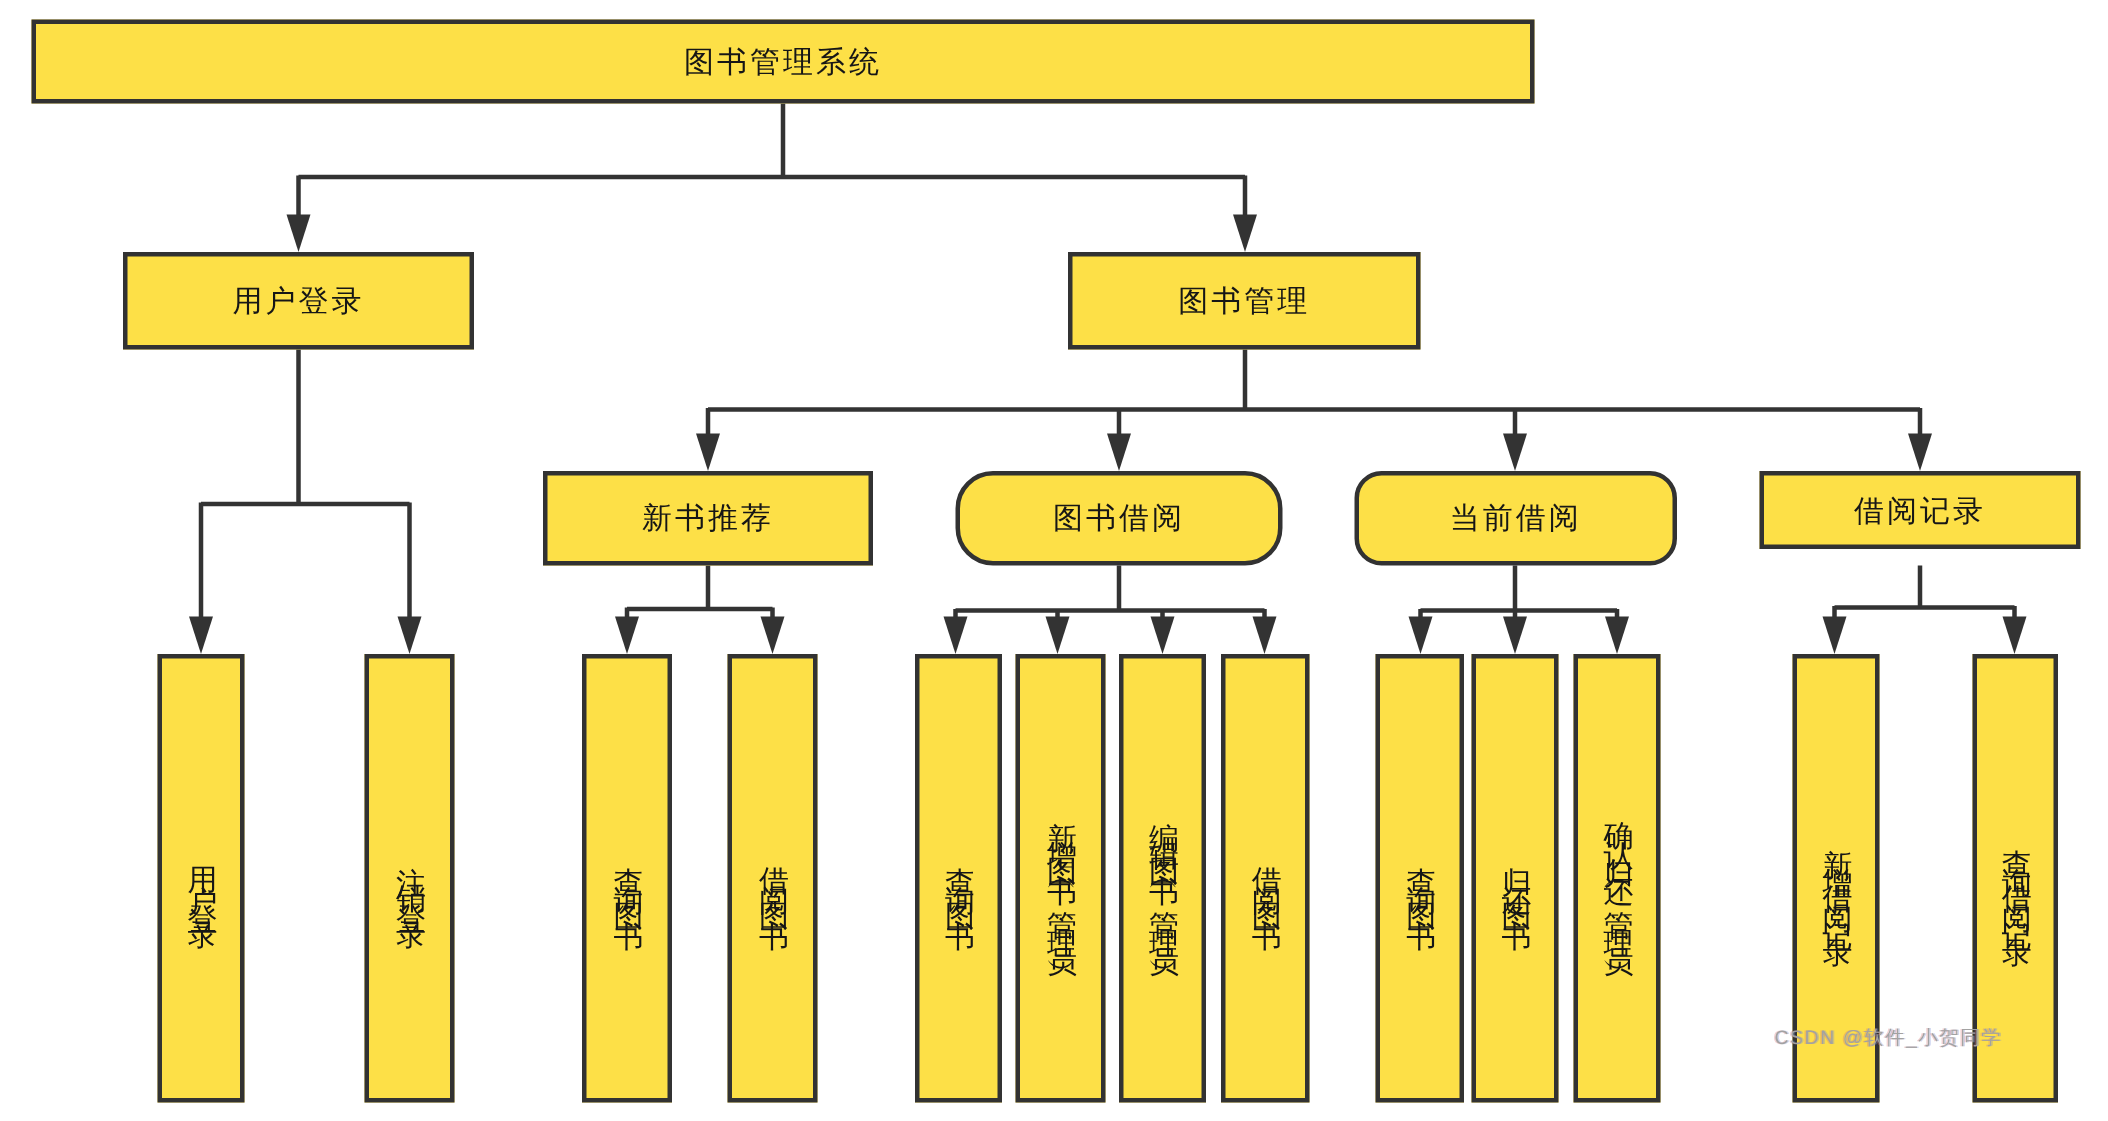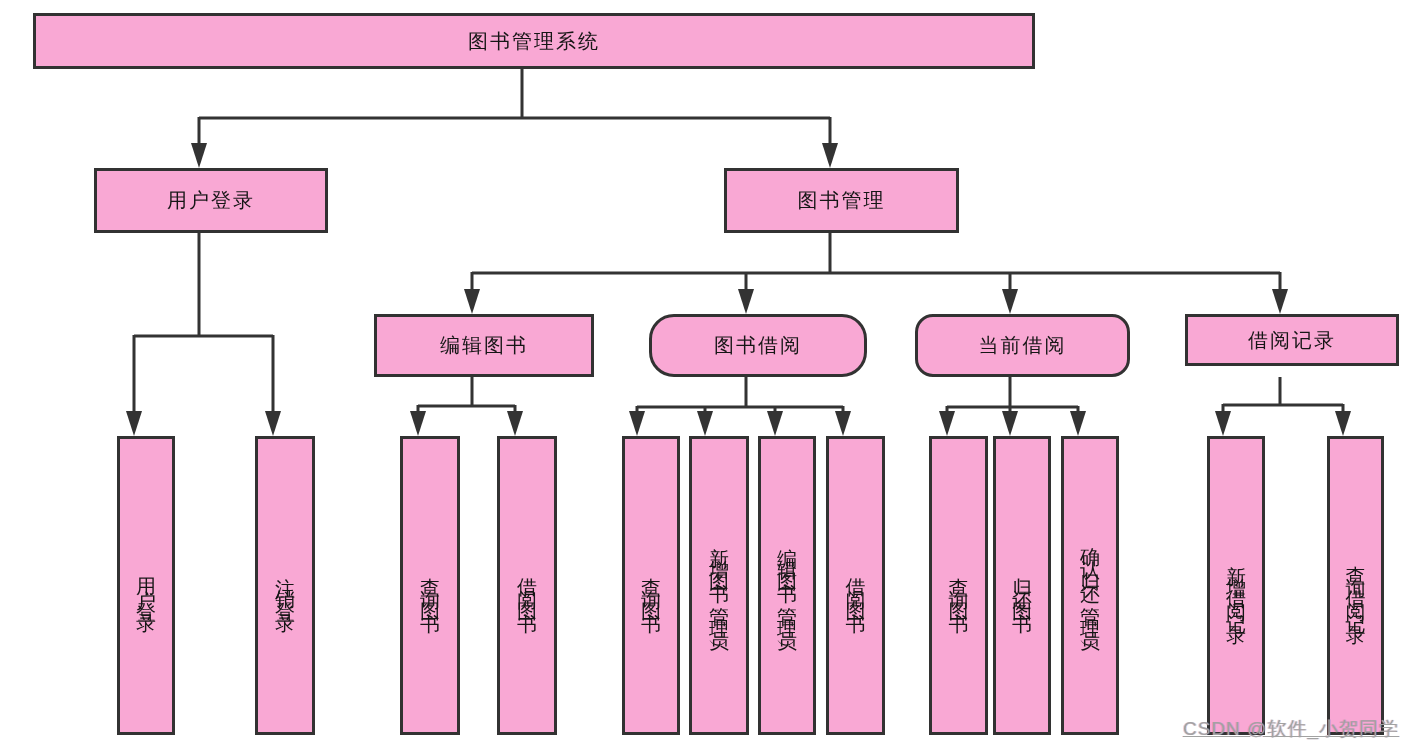--- a/index.html
+++ b/index.html
@@ -2,33 +2,32 @@
 <html><head>
 <meta charset="utf-8">
 <style>
   html,body{margin:0;padding:0;background:#ffffff;}
   #stage{
     position:relative;width:1405px;height:747px;background:#ffffff;overflow:hidden;
     font-family:"Liberation Sans","DejaVu Sans",sans-serif;color:#161616;
   }
   #wires{position:absolute;left:0;top:0;width:1405px;height:747px;}
   .box{
-    position:absolute;background:#f9a8d4;border:3px solid #323232;box-sizing:border-box;
-    display:flex;align-items:center;justify-content:center;margin-left:12px;
+    position:absolute;background:#fde047;border:3px solid #323232;box-sizing:border-box;
+    display:flex;align-items:center;justify-content:center;
   }
   .h .lbl{font-size:20px;letter-spacing:2px;white-space:nowrap;}
   .v .lbl{
     writing-mode:vertical-rl;text-orientation:mixed;
     font-size:20px;letter-spacing:12px;line-height:1.25;
   }
   #watermark{
-    position:absolute;left:1183px;top:716px;font-size:19px;color:#a2a2a2;
+    position:absolute;left:1183px;top:683px;font-size:13px;color:#a2a2a2;
     letter-spacing:1px;white-space:nowrap;
     text-shadow:-1px 0 0 rgba(216,120,120,.35), 1px 0 0 rgba(120,140,216,.35);
-    text-decoration:underline;
   }
 </style>
 </head>
 <body>
 
 <div id="stage">
 
   <svg id="wires" width="1405" height="747" viewBox="0 0 1405 747" xmlns="http://www.w3.org/2000/svg">
     <path fill="none" stroke="#333333" stroke-width="3" d="
       M522 69 V118 M199 118 H830 M199 117 V150 M830 117 V150
@@ -66,21 +65,21 @@
   </div>
 
   <div class="box h" style="left:82px;top:168px;width:234px;height:65px;">
     <span class="lbl">用户登录</span>
   </div>
   <div class="box h" style="left:712px;top:168px;width:235px;height:65px;">
     <span class="lbl">图书管理</span>
   </div>
 
   <div class="box h" style="left:362px;top:314px;width:220px;height:63px;">
-    <span class="lbl">编辑图书</span>
+    <span class="lbl">新书推荐</span>
   </div>
   <div class="box h" style="left:637px;top:314px;width:218px;height:63px;border-radius:25px;">
     <span class="lbl">图书借阅</span>
   </div>
   <div class="box h" style="left:903px;top:314px;width:215px;height:63px;border-radius:18px;">
     <span class="lbl">当前借阅</span>
   </div>
   <div class="box h" style="left:1173px;top:314px;width:214px;height:52px;">
     <span class="lbl">借阅记录</span>
   </div>

